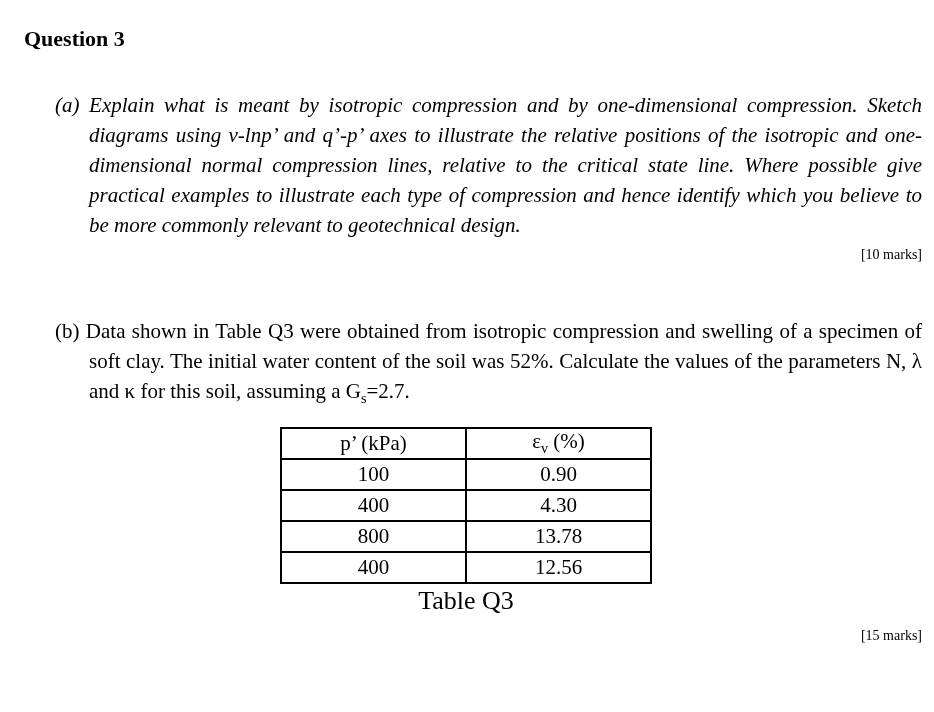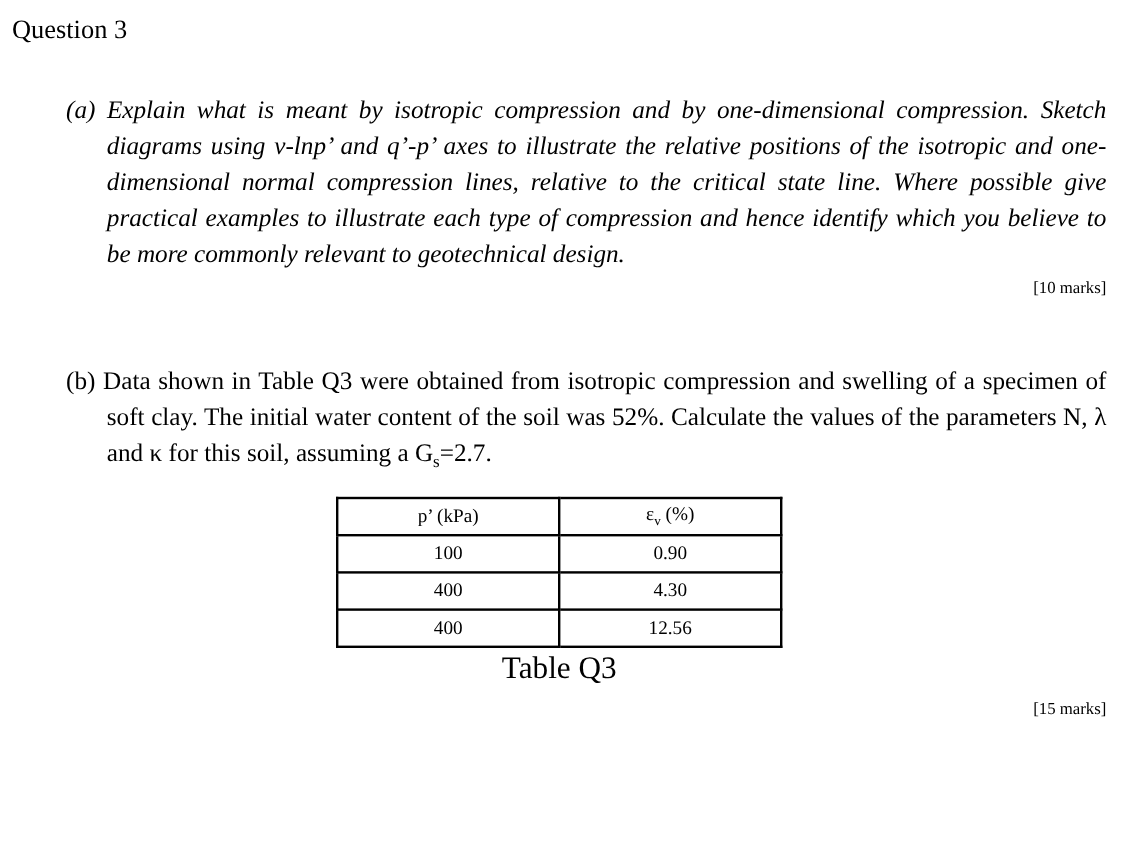--- a/index.html
+++ b/index.html
@@ -8,23 +8,23 @@
     width: 934px;
     height: 712px;
     padding: 10px 12px 0 10px;
     font-family: "Liberation Serif", "DejaVu Serif", serif;
     color: #000;
     overflow: hidden;
     background: #ffffff;
   }
   .qtitle {
     font-size: 22px;
-    font-weight: normal;
+    font-weight: bold;
     line-height: 30px;
-    margin: 0;
+    margin: 14px;
   }
   .part {
     font-size: 21px;
     line-height: 30px;
     text-align: justify;
     margin: 0 0 0 45px;
     padding-left: 34px;
     text-indent: -34px;
   }
   .part-a { margin-top: 36px; font-style: italic; }
@@ -32,21 +32,21 @@
   .marks {
     font-size: 14px;
     line-height: 30px;
     text-align: right;
     margin: 0;
   }
   .marks-b { margin-top: 6px; }
   table.q3 {
     border-collapse: collapse;
     margin: 14px auto 0 auto;
-    font-size: 16px;
+    font-size: 21px;
   }
   table.q3 th, table.q3 td {
     border: 2px solid #000;
     font-weight: normal;
     text-align: center;
     width: 185px;
     height: 31px;
     padding: 0;
     line-height: 1.1;
   }
@@ -86,20 +86,24 @@
       </tr>
       <tr>
         <td>100</td>
         <td>0.90</td>
       </tr>
       <tr>
         <td>400</td>
         <td>4.30</td>
       </tr>
       <tr>
+        <td>800</td>
+        <td>13.78</td>
+      </tr>
+      <tr>
         <td>400</td>
         <td>12.56</td>
       </tr>
     </tbody>
   </table>
 
   <p class="caption">Table Q3</p>
 
   <p class="marks marks-b">[15 marks]</p>
 

